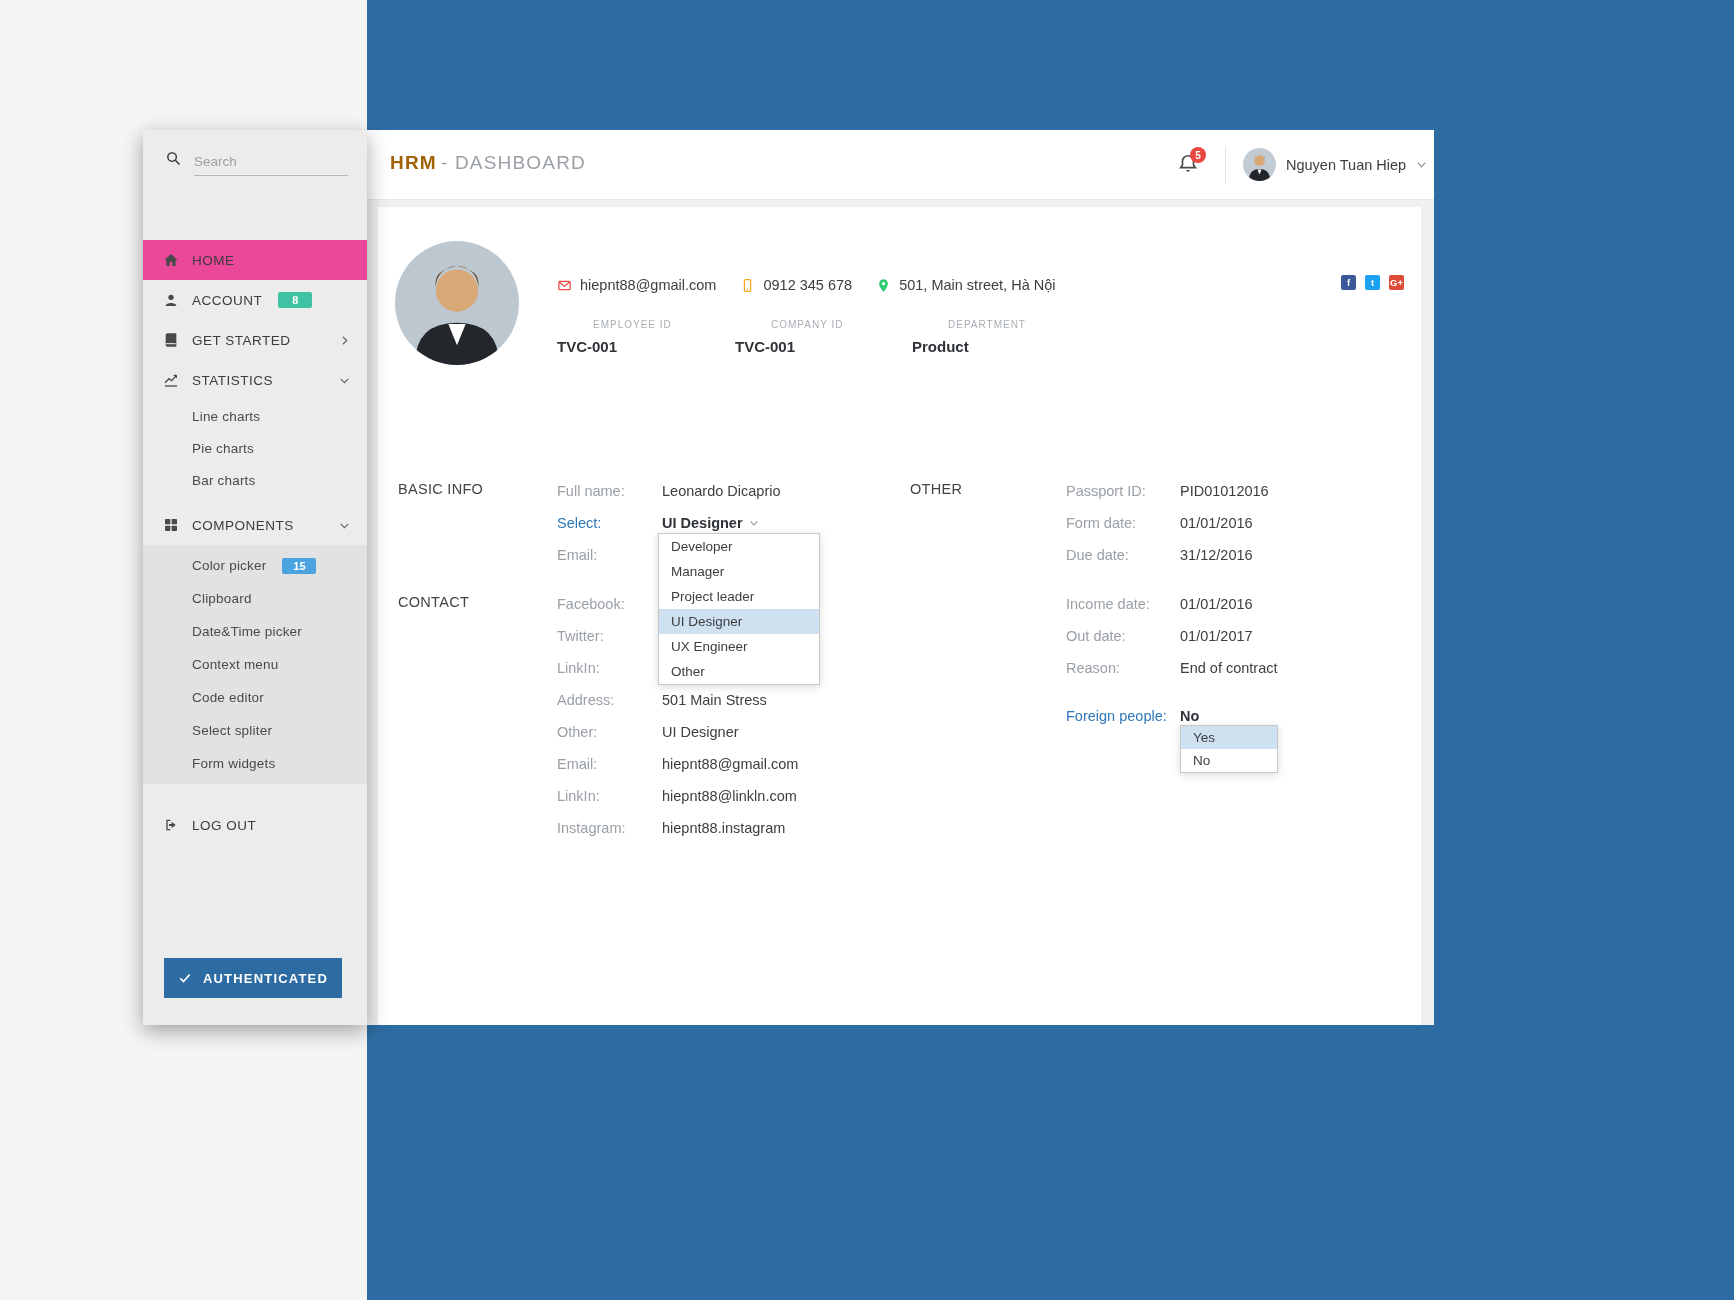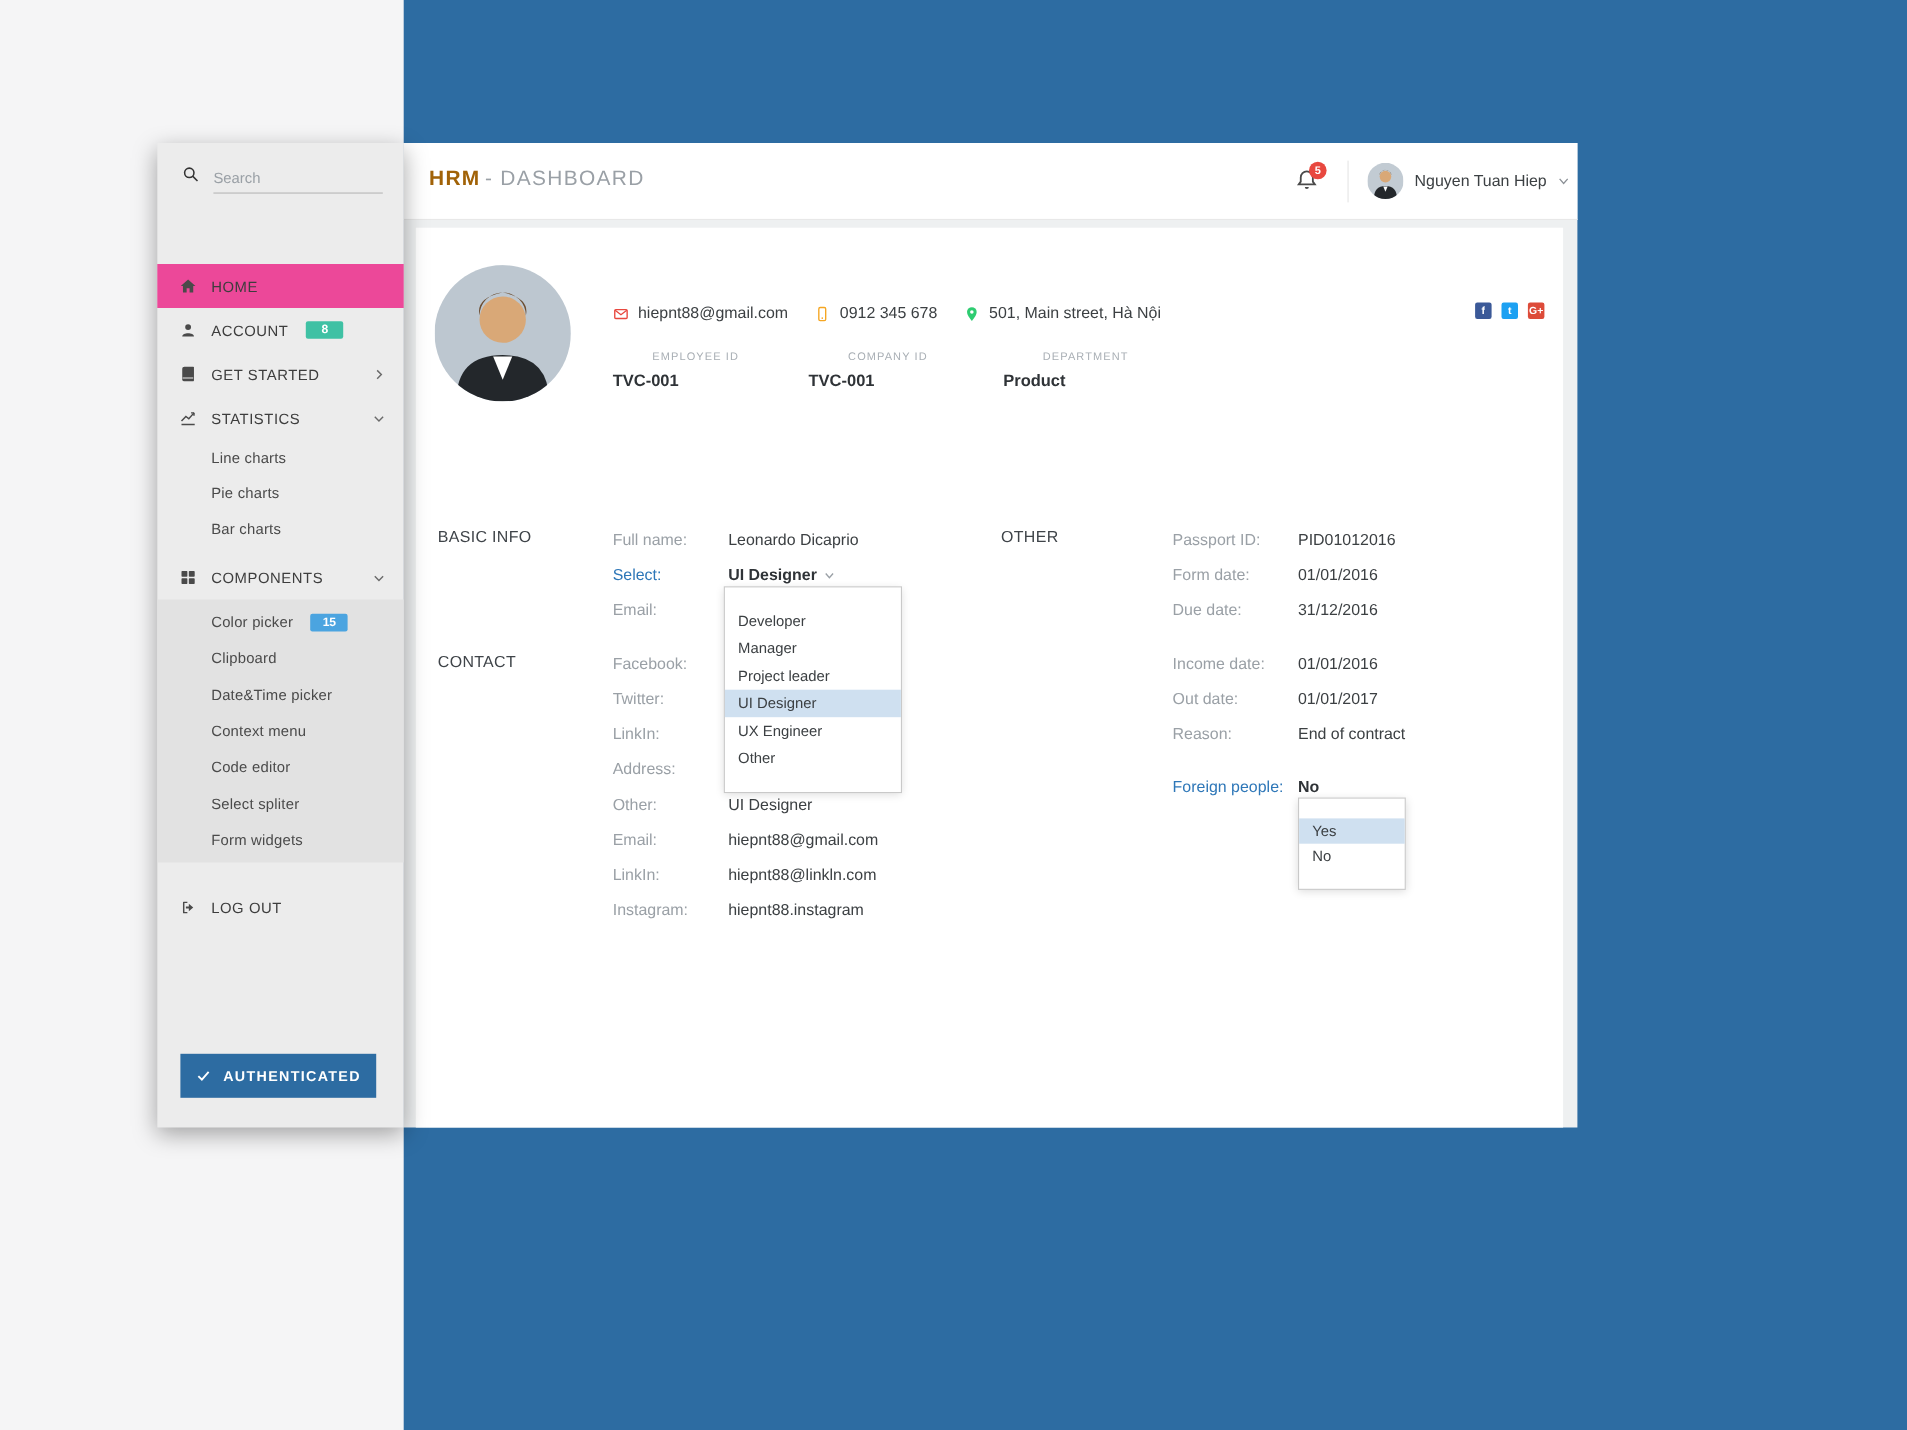--- a/index.html
+++ b/index.html
@@ -69,21 +69,21 @@
   .tab-plain{font-size:14.5px;font-weight:bold;color:#2f3337;margin-left:42px;cursor:pointer;}
   .tab-plain.t3{margin-left:54px;}
   .sect{position:absolute;font-size:14.5px;color:#3f4449;letter-spacing:.3px;}
   .frow{position:absolute;display:flex;align-items:center;font-size:14.5px;height:20px;white-space:nowrap;}
   .lab{width:105px;flex:none;color:#9aa0a6;}
   .lab.wide{width:114px;}
   .lab.blue{color:#2e77b8;}
   .val{color:#3c4043;}
   .val.bold{font-weight:bold;color:#2f3337;}
   .caret{width:10px;height:10px;color:#9aa0a6;margin-left:6px;}
-  .dd{position:absolute;background:#fff;border:1px solid #c9c9c9;box-shadow:0 2px 8px rgba(0,0,0,.15);z-index:6;padding:18px 0;box-sizing:border-box;}
+  .dd{position:absolute;background:#fff;border:1px solid #c9c9c9;box-shadow:0 2px 8px rgba(0,0,0,.15);z-index:6;padding:0 0;box-sizing:border-box;}
   .dd .opt{display:flex;align-items:center;padding:0 12px;font-size:13.5px;color:#3c4043;cursor:pointer;}
   .dd1{left:280px;top:326px;width:162px;}
   .dd1 .opt{height:25px;}
   .dd2{left:802px;top:518px;width:98px;}
   .dd2 .opt{height:23px;}
   .opt.sel{background:#cfe0f0;}
 </style>
 </head>
 <body>
 

